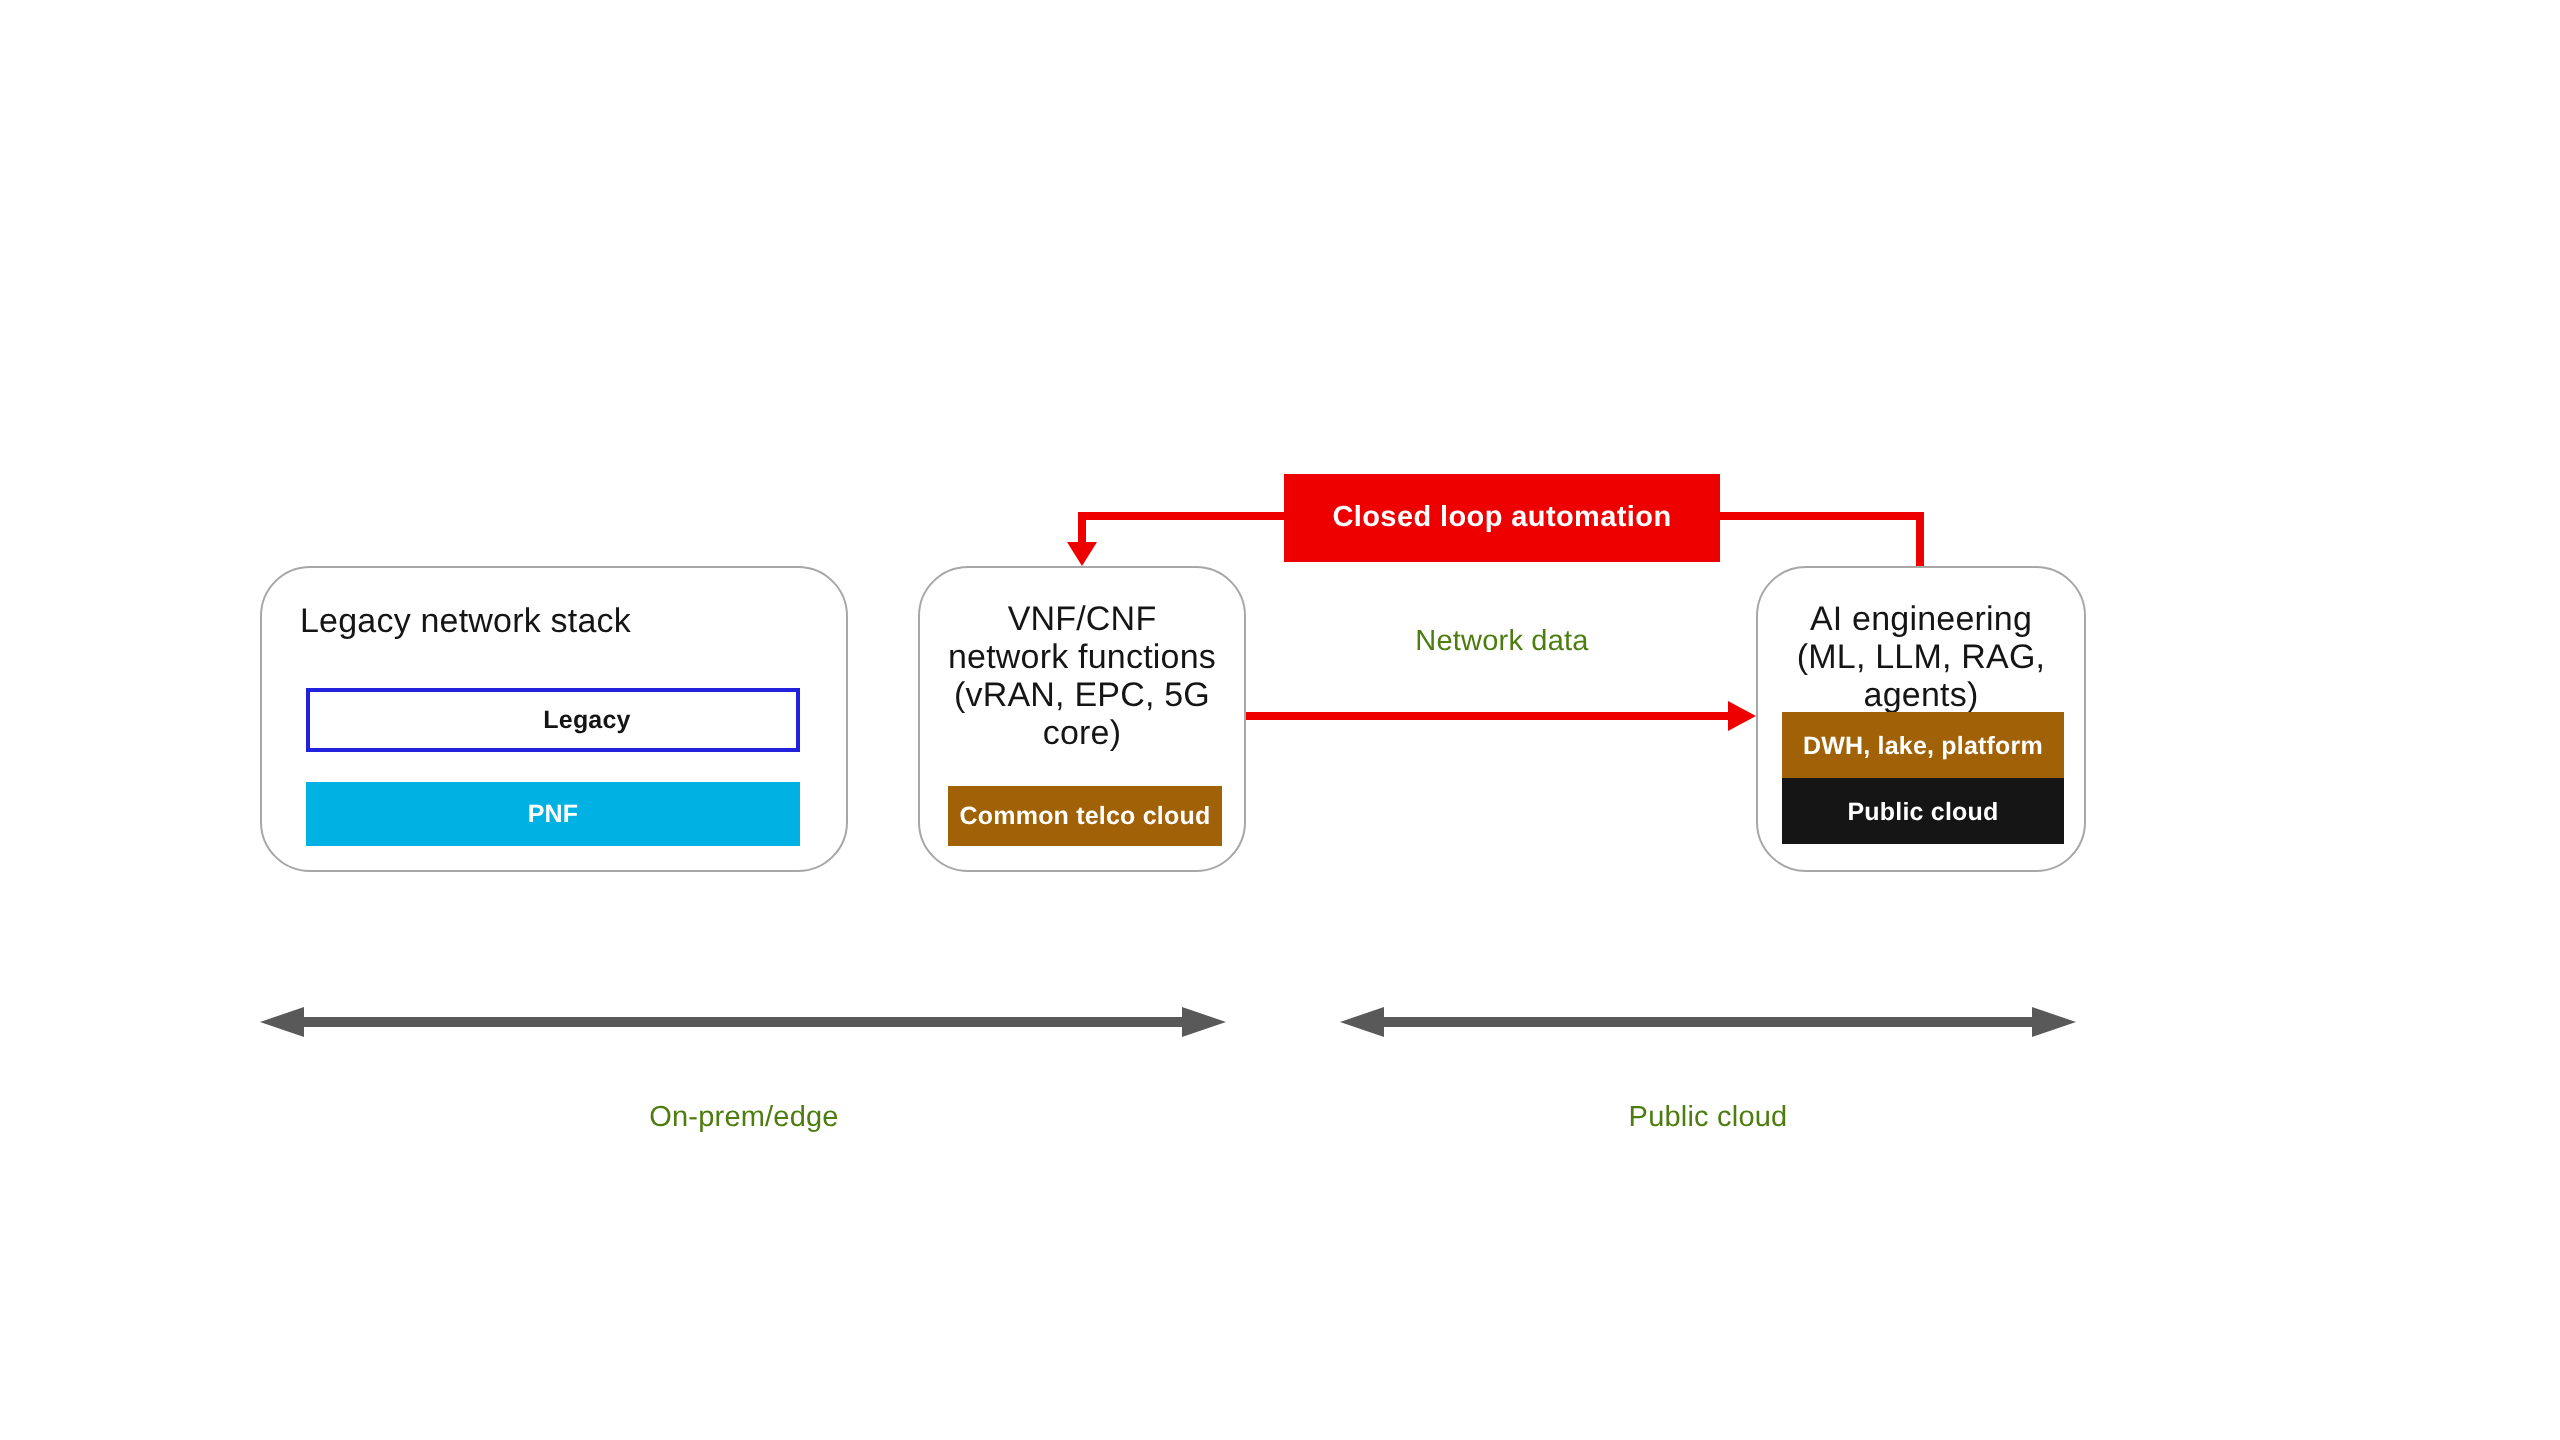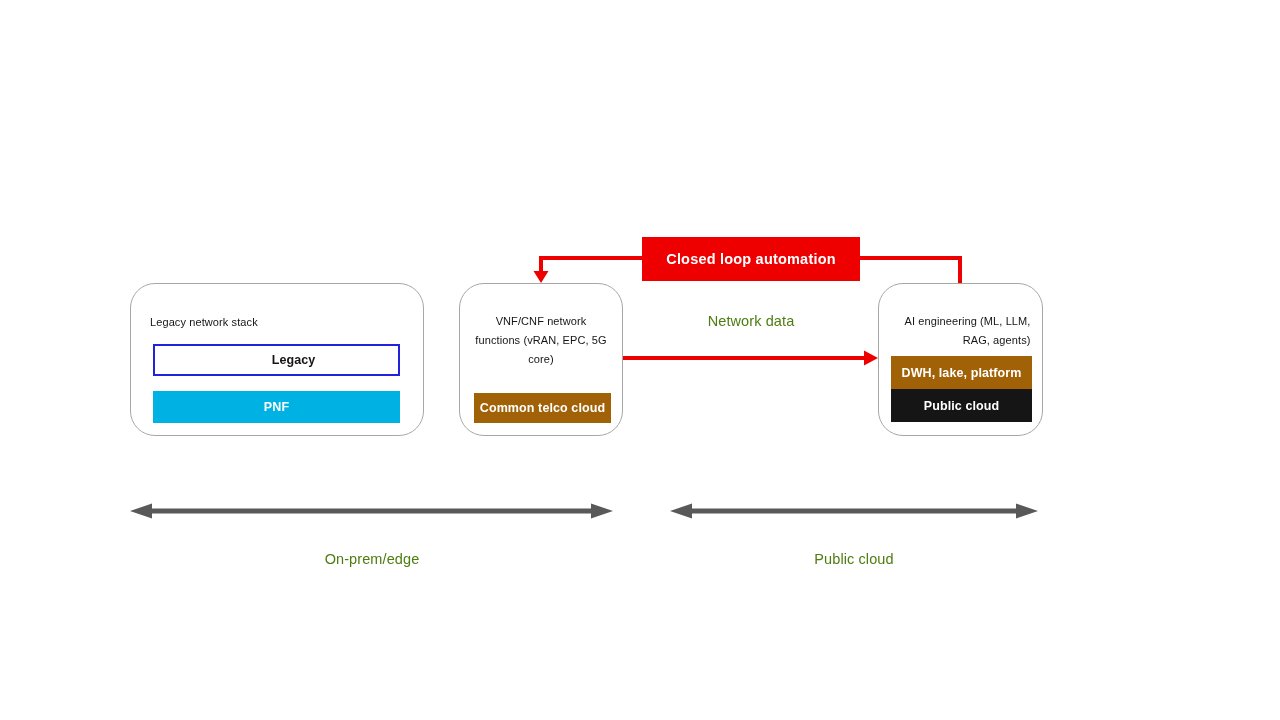--- a/index.html
+++ b/index.html
@@ -23,25 +23,24 @@
   
   .panel {
     position: absolute;
     background: #ffffff;
     border: 1px solid #a7a7a7;
     border-radius: 25px;
     box-sizing: border-box;
     z-index: 2;
   }
   .panel-title {
-    font-size: 11px;
+    font-size: 17px;
     line-height: 19px;
     color: #151515;
     letter-spacing: 0.1px;
-    margin-top: 12px;
   }
   .panel-title.left-align {
     position: absolute;
     left: 19px;
     top: 17px;
   }
   .panel-title.center-align {
     position: absolute;
     left: 50%;
     transform: translateX(-50%);
@@ -134,21 +133,21 @@
   <div class="panel" style="left:459px; top:283px; width:164px; height:153px;">
     <div class="panel-title center-align">VNF/CNF network functions (vRAN, EPC, 5G core)</div>
     <div class="chip red" style="left:14px; top:109px; width:137px; height:30px;">
       <span>Common telco cloud</span>
     </div>
   </div>
 
   <div class="free-label network-data-label">Network data</div>
 
   <div class="panel" style="left:878px; top:283px; width:165px; height:153px;">
-    <div class="panel-title center-align" style="width:140px;text-align:right;">AI engineering (ML, LLM, RAG, agents)</div>
+    <div class="panel-title center-align" style="width:140px;">AI engineering (ML, LLM, RAG, agents)</div>
     <div class="chip red" style="left:12px; top:72px; width:141px; height:33px;">
       <span>DWH, lake, platform</span>
     </div>
     <div class="chip black" style="left:12px; top:105px; width:141px; height:33px;">
       <span>Public cloud</span>
     </div>
   </div>
 
   <div class="free-label axis-label-left">On-prem/edge</div>
   <div class="free-label axis-label-right">Public cloud</div>

